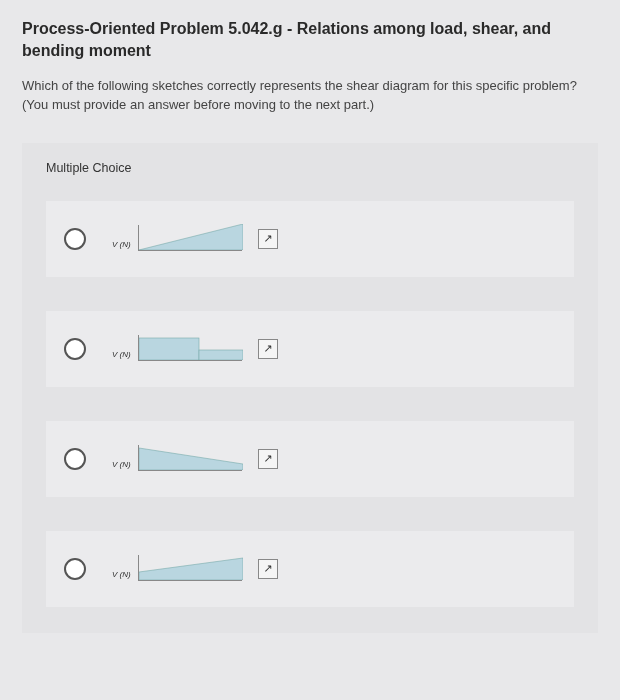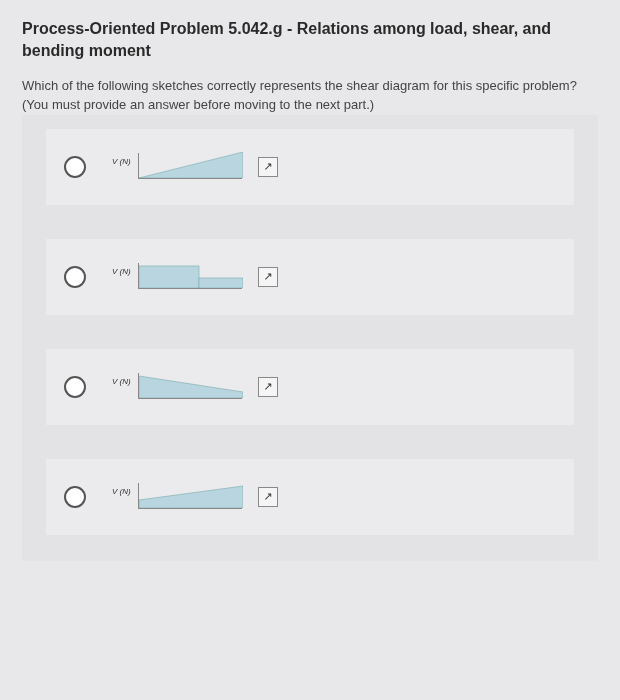--- a/index.html
+++ b/index.html
@@ -14,20 +14,21 @@
   font-size: 16px;
   font-weight: 700;
   color: #2a2a2a;
   line-height: 1.35;
   margin-bottom: 16px;
 }
 .prompt {
   font-size: 13px;
   color: #444;
   line-height: 1.45;
+  margin-bottom: 28px;
 }
 .mc-block {
   background: #e3e3e5;
   padding: 14px 24px 20px;
 }
 .mc-label {
   font-size: 12.5px;
   color: #333;
   margin-bottom: 26px;
   padding-top: 4px;
@@ -52,21 +53,21 @@
   display: flex;
   align-items: center;
   gap: 10px;
 }
 .diagram {
   width: 138px; height: 40px;
   position: relative;
 }
 .axis-label {
   position: absolute;
-  left: 2px; bottom: 21px;
+  left: 2px; bottom: 10px;
   font-size: 8px;
   color: #333;
   font-style: italic;
 }
 .axis-box {
   position: absolute;
   left: 28px; bottom: 8px;
   width: 104px; height: 26px;
   border-left: 1px solid #888;
   border-bottom: 1px solid #888;
@@ -84,20 +85,21 @@
 }
 svg.shape { position: absolute; left: 0; bottom: 0; }
 </style>
 </head>
 <body>
 
 <div class="title">Process-Oriented Problem 5.042.g - Relations among load, shear, and bending moment</div>
 <div class="prompt">Which of the following sketches correctly represents the shear diagram for this specific problem? (You must provide an answer before moving to the next part.)</div>
 
 <div class="mc-block">
+  <div class="mc-label">Multiple Choice</div>
 
   <div class="option">
     <div class="radio"></div>
     <div class="diagram-wrap">
       <div class="diagram">
         <span class="axis-label">V (N)</span>
         <div class="axis-box">
           <svg class="shape" width="104" height="26">
             <polygon points="0,26 104,0 104,26" fill="#b9d6e0" stroke="#7aa" stroke-width="0.6"></polygon>
           </svg>

